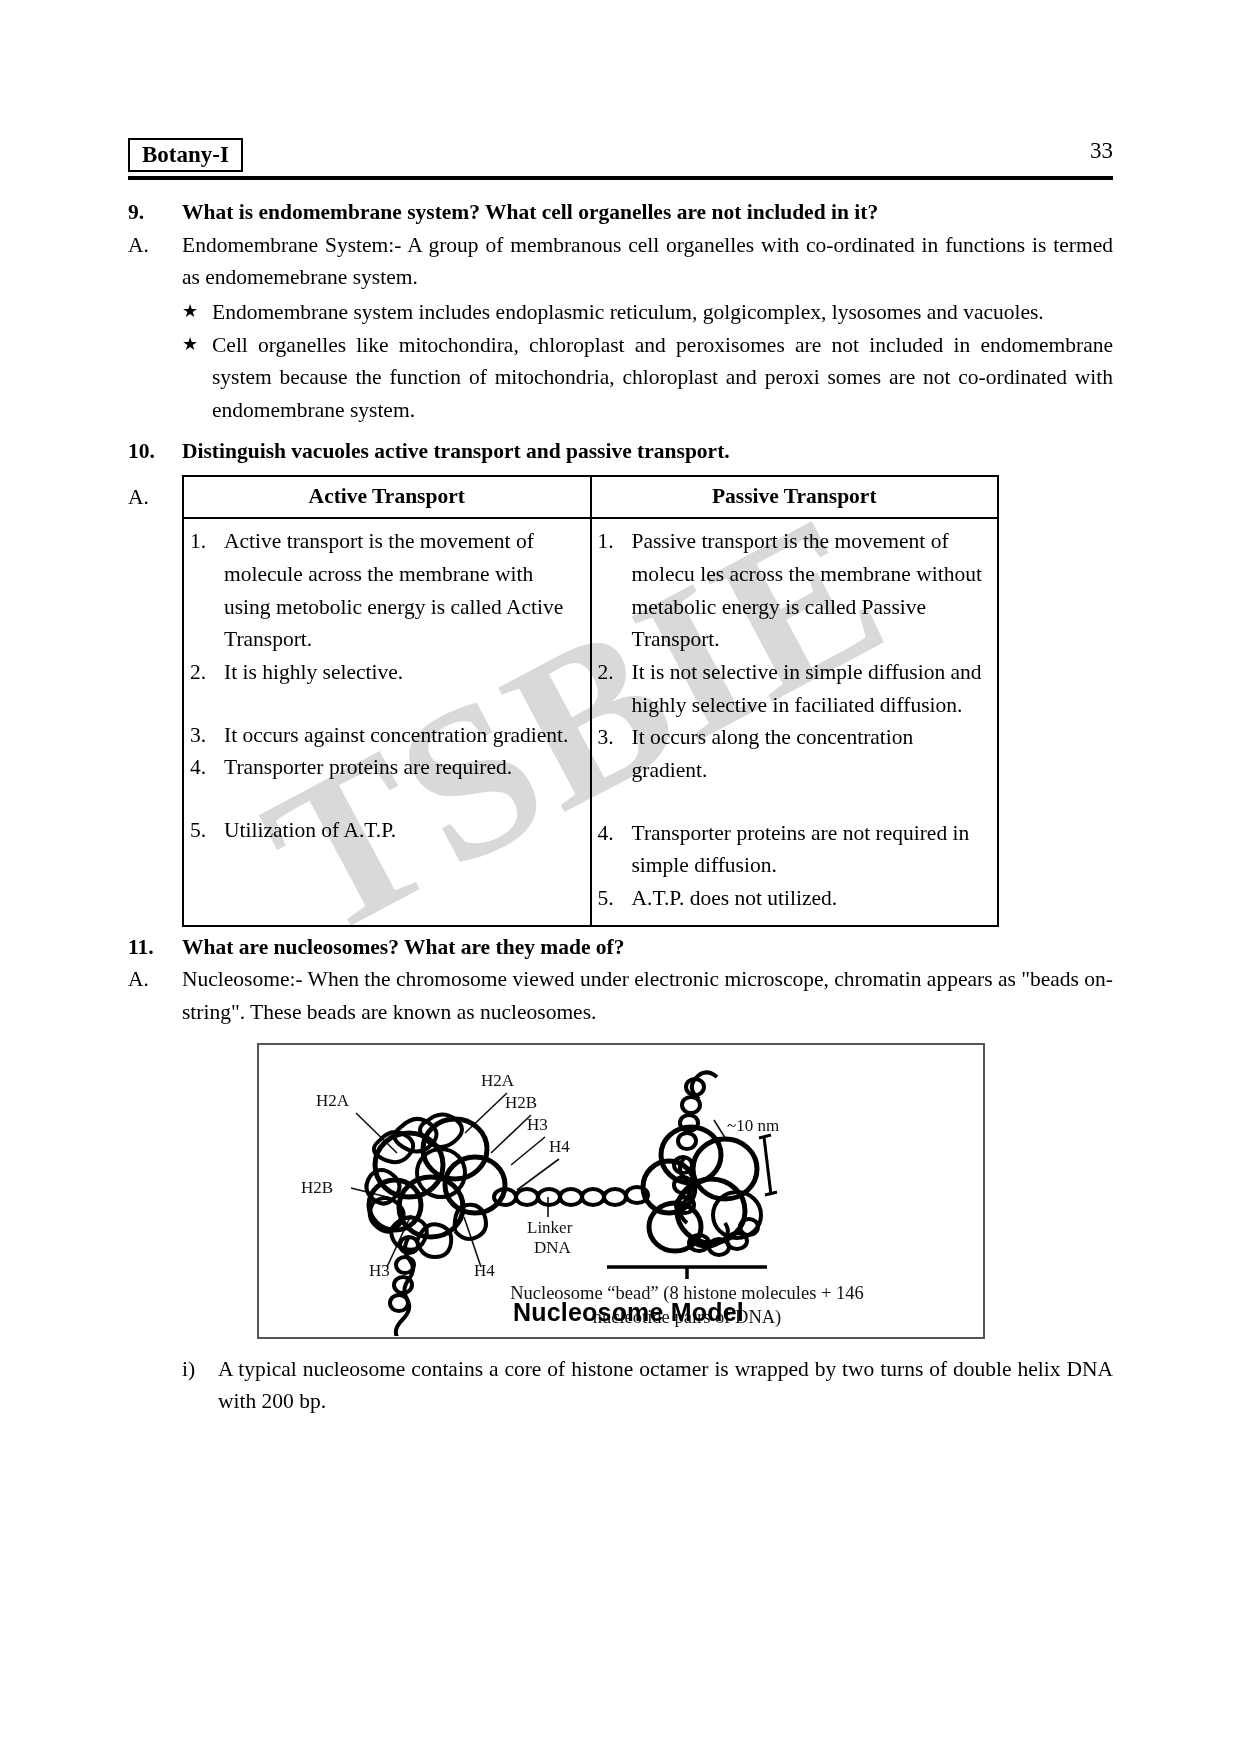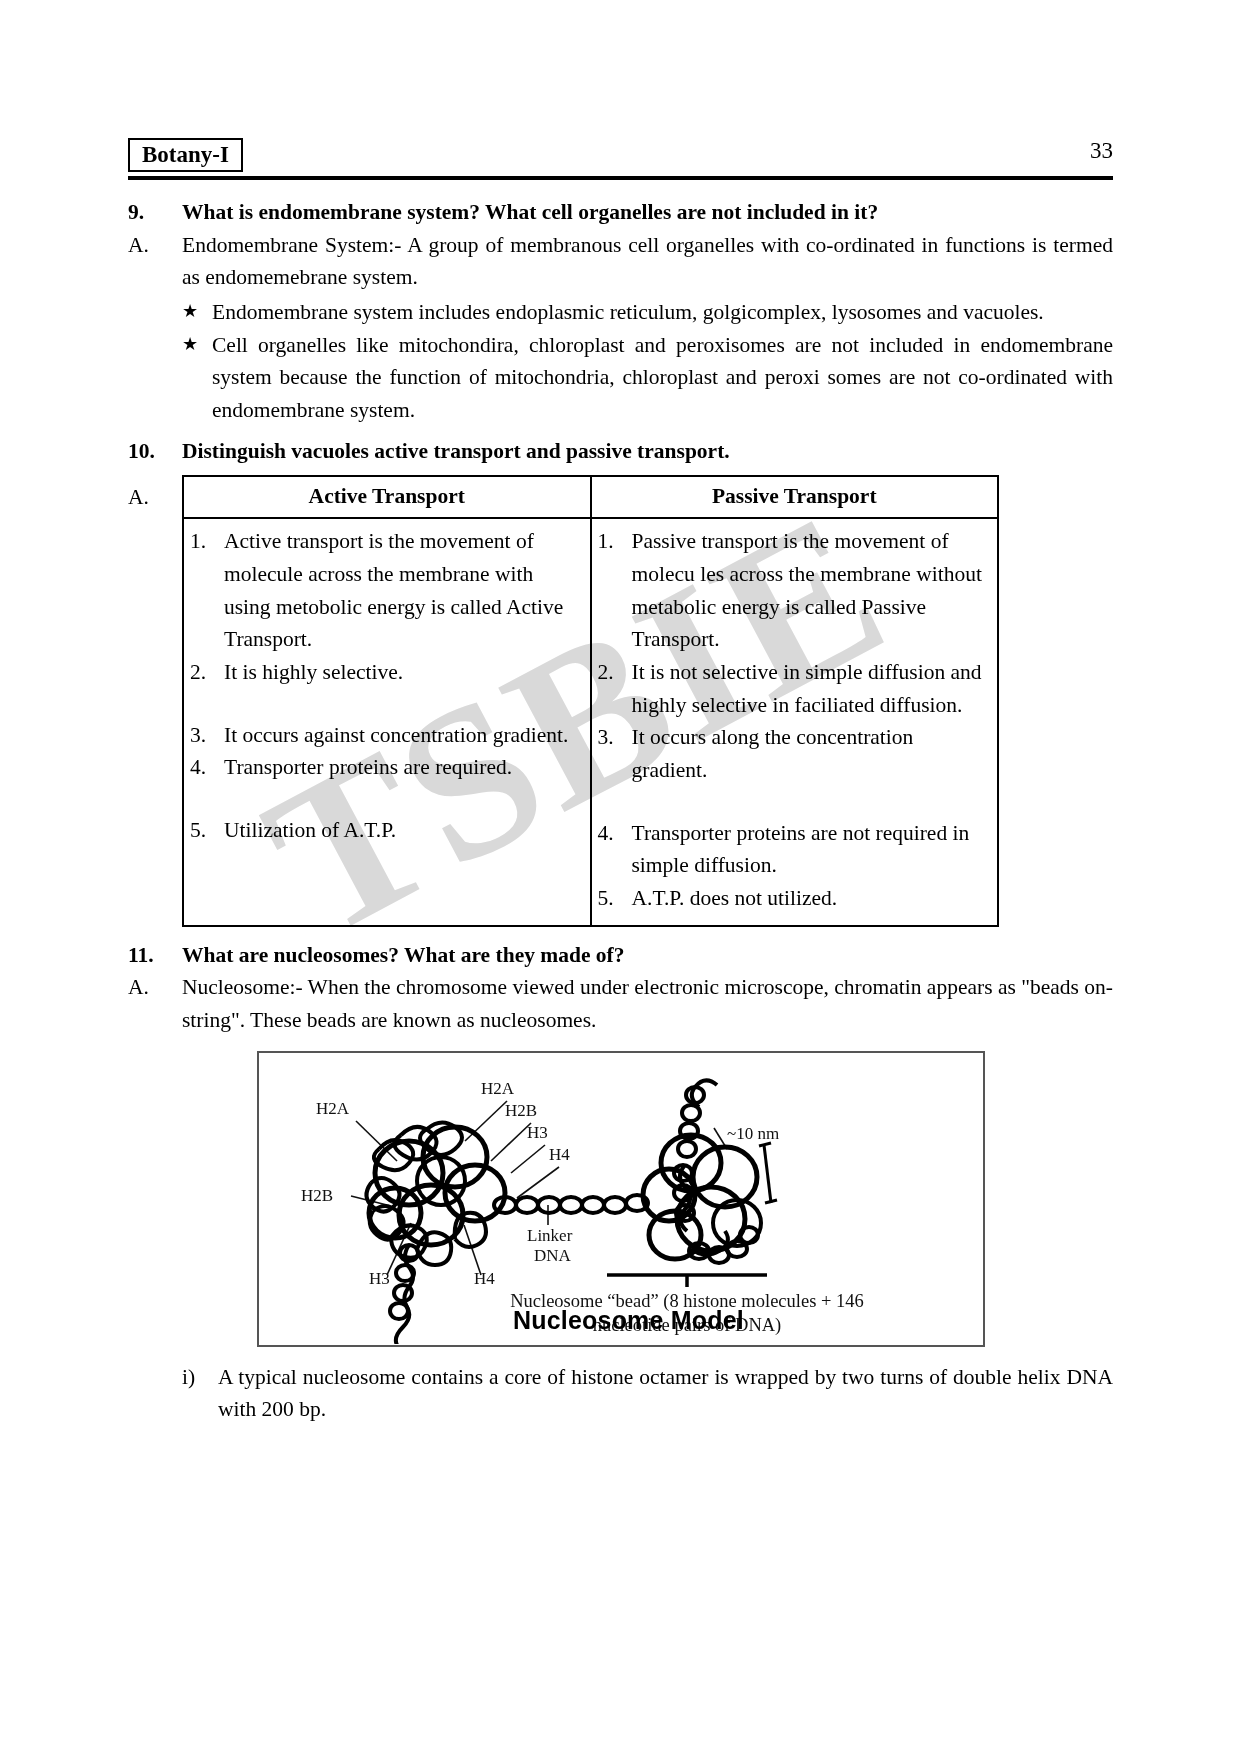--- a/index.html
+++ b/index.html
@@ -324,21 +324,21 @@
                     <span class="n">5.</span>
                     <span class="t">A.T.P. does not utilized.</span>
                   </li>
               </ol>
             </td>
           </tr>
         </tbody>
       </table>
     </div>
 
-    <div class="qrow" style="margin-top:12px;">
+    <div class="qrow" style="margin-top:4px;">
       <div class="qnum">11.</div>
       <div class="qtext bold">What are nucleosomes? What are they made of?</div>
     </div>
 
     <div class="qrow">
       <div class="qnum plain">A.</div>
       <div class="qtext"><b>Nucleosome:-</b><span> When the chromosome viewed under electronic microscope, chromatin appears as "beads on-string". These beads are known as nucleosomes.</span></div>
     </div>
 
     <div class="figure-box">

